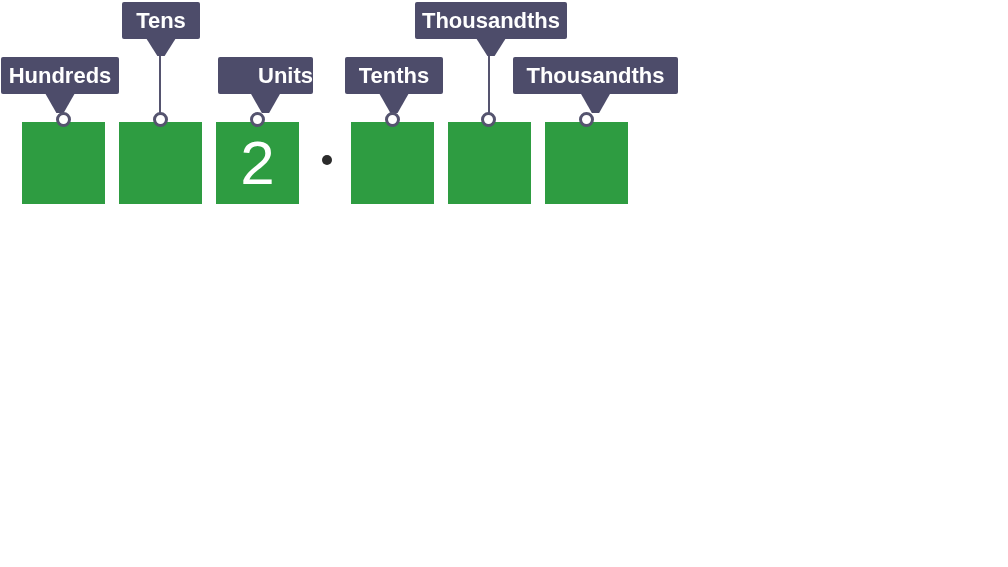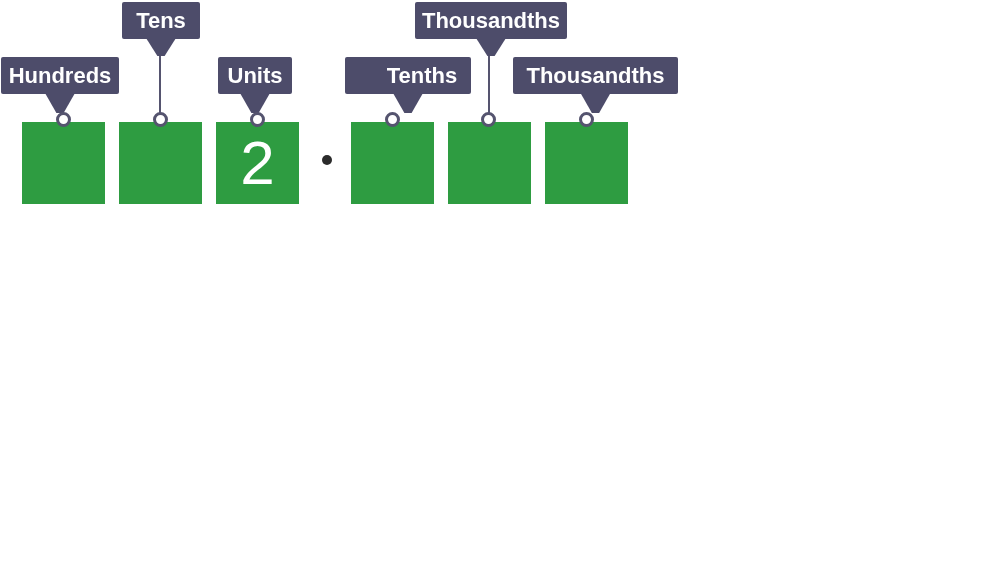--- a/index.html
+++ b/index.html
@@ -35,22 +35,22 @@
     transform: translateX(-50%);
     width: 30px;
     height: 20px;
     background: #4d4c6a;
     clip-path: polygon(0 0, 100% 0, 62% 100%, 38% 100%);
   }
   .callout.top-row .pointer { height: 18px; }
 
   .c-hundreds    { left: 1px;   top: 57px; width: 118px; }
   .c-tens        { left: 122px; top: 2px;  width: 78px;  }
-  .c-units       { left: 218px; top: 57px; width: 74px;  }
-  .c-tenths      { left: 345px; top: 57px; width: 98px; padding-left: 28px;  }
+  .c-units       { left: 218px; top: 57px; width: 95px; justify-content: flex-end;  }
+  .c-tenths      { left: 345px; top: 57px; width: 98px;  }
   .c-hundredths  { left: 415px; top: 2px;  width: 152px; }
   .c-thousandths { left: 513px; top: 57px; width: 165px; }
 
   
   .connector-line {
     position: absolute;
     width: 2px;
     background: #55546f;
   }
   .line-tens       { left: 159px; top: 55px; height: 60px; }

